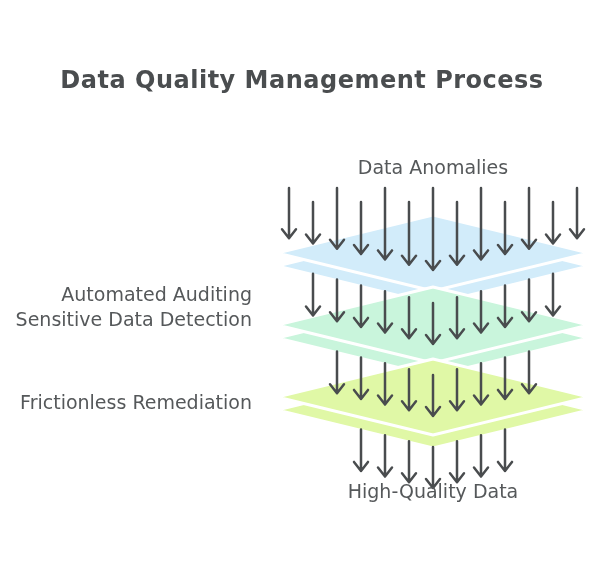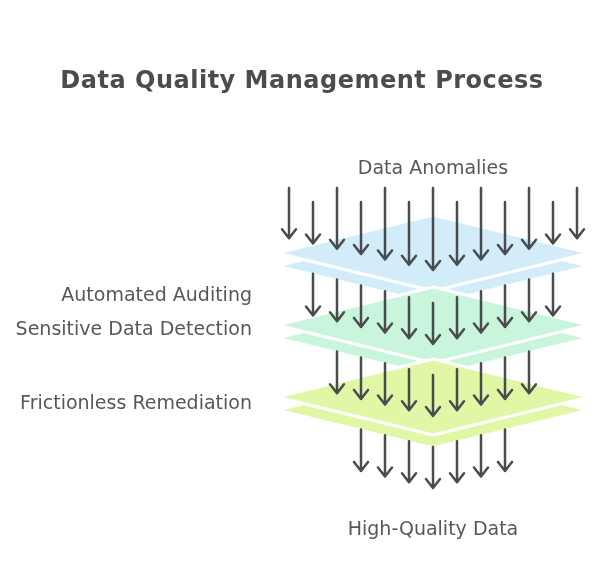--- a/index.html
+++ b/index.html
@@ -33,32 +33,32 @@
   }
   .flow-label {
     position: absolute;
     transform: translate(-50%, -50%);
     white-space: nowrap;
     font-size: 19px;
     color: #55585a;
     text-align: right;
   }
   .flow-label.input { left: 433px; top: 167px; }
-  .flow-label.output { left: 433px; top: 528px; }
+  .flow-label.output { left: 433px; top: 491px; }
   .layer-label {
     position: absolute;
     right: 354px;
     transform: translateY(-50%);
     white-space: nowrap;
     text-align: right;
     font-size: 19px;
     color: #55585a;
   }
   .layer-label.l0 { top: 258px; margin-top: 36px; }
-  .layer-label.l1 { top: 328px; text-align: right; }
+  .layer-label.l1 { top: 319px; text-align: right; }
   .layer-label.l2 { top: 402px; }
 </style>
 </head>
 <body>
 
 <div class="canvas">
 
   <svg class="diagram-svg" width="606" height="583" viewBox="0 0 606 583" xmlns="http://www.w3.org/2000/svg">
       <g>
         <polygon points="433,228 589,266 433,304 277,266" fill="#d2ecfa" stroke="#ffffff" stroke-width="3" stroke-linejoin="round"></polygon>

